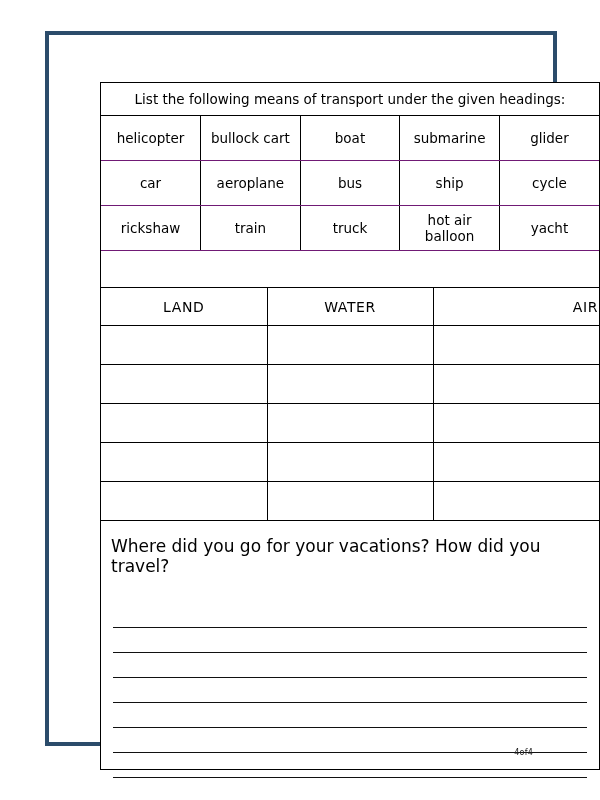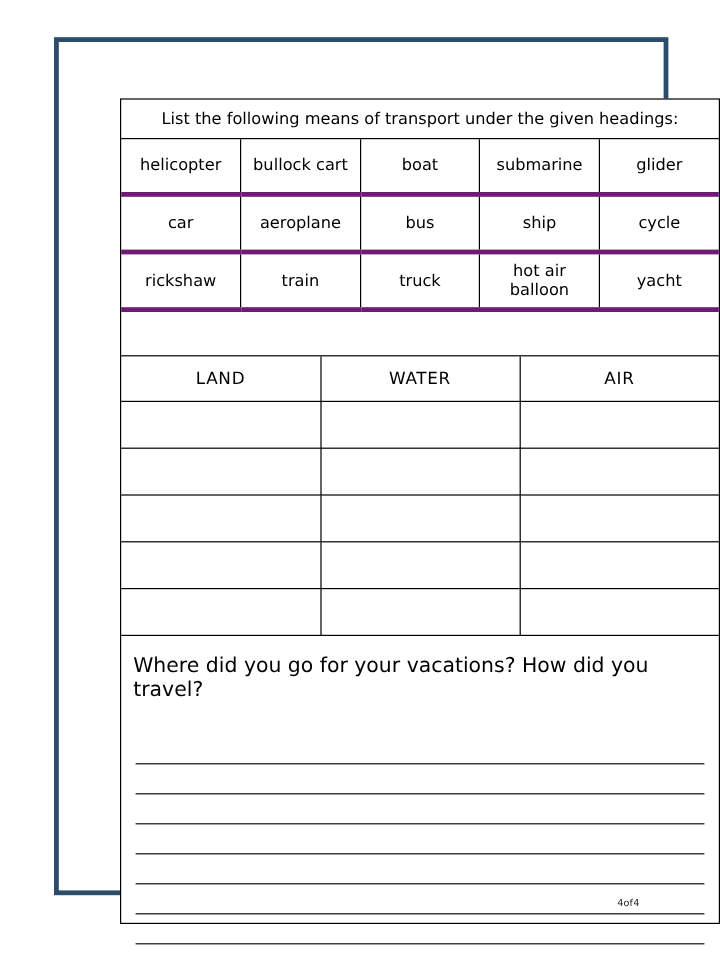--- a/index.html
+++ b/index.html
@@ -65,21 +65,21 @@
 
   
   .wordbank {
     width: 100%;
     border-collapse: collapse;
     table-layout: fixed;
   }
   .wordbank td {
     height: 44px;
     border-right: 1px solid #000000;
-    border-bottom: 4px solid #701a75;
+    border-bottom: 1px solid #701a75;
     text-align: center;
     vertical-align: middle;
     font-size: 13.5px;
     padding: 0 2px;
   }
   .wordbank td:last-child { border-right: none; }
 
   
   .spacer {
     height: 36px;
@@ -95,21 +95,21 @@
   .classify th {
     height: 35px;
     border-right: 1px solid #000000;
     border-bottom: 1px solid #000000;
     font-size: 14px;
     font-weight: normal;
     letter-spacing: 0.6px;
     text-align: center;
     vertical-align: middle;
   }
-  .classify th:last-child { border-right: none; }
+  .classify th:last-child { border-right: none; text-align: right; }
   .classify td {
     height: 36px;
     border-right: 1px solid #000000;
     border-bottom: 1px solid #000000;
     vertical-align: middle;
   }
   .classify td:last-child { border-right: none; }
 
   
   .question-block {

